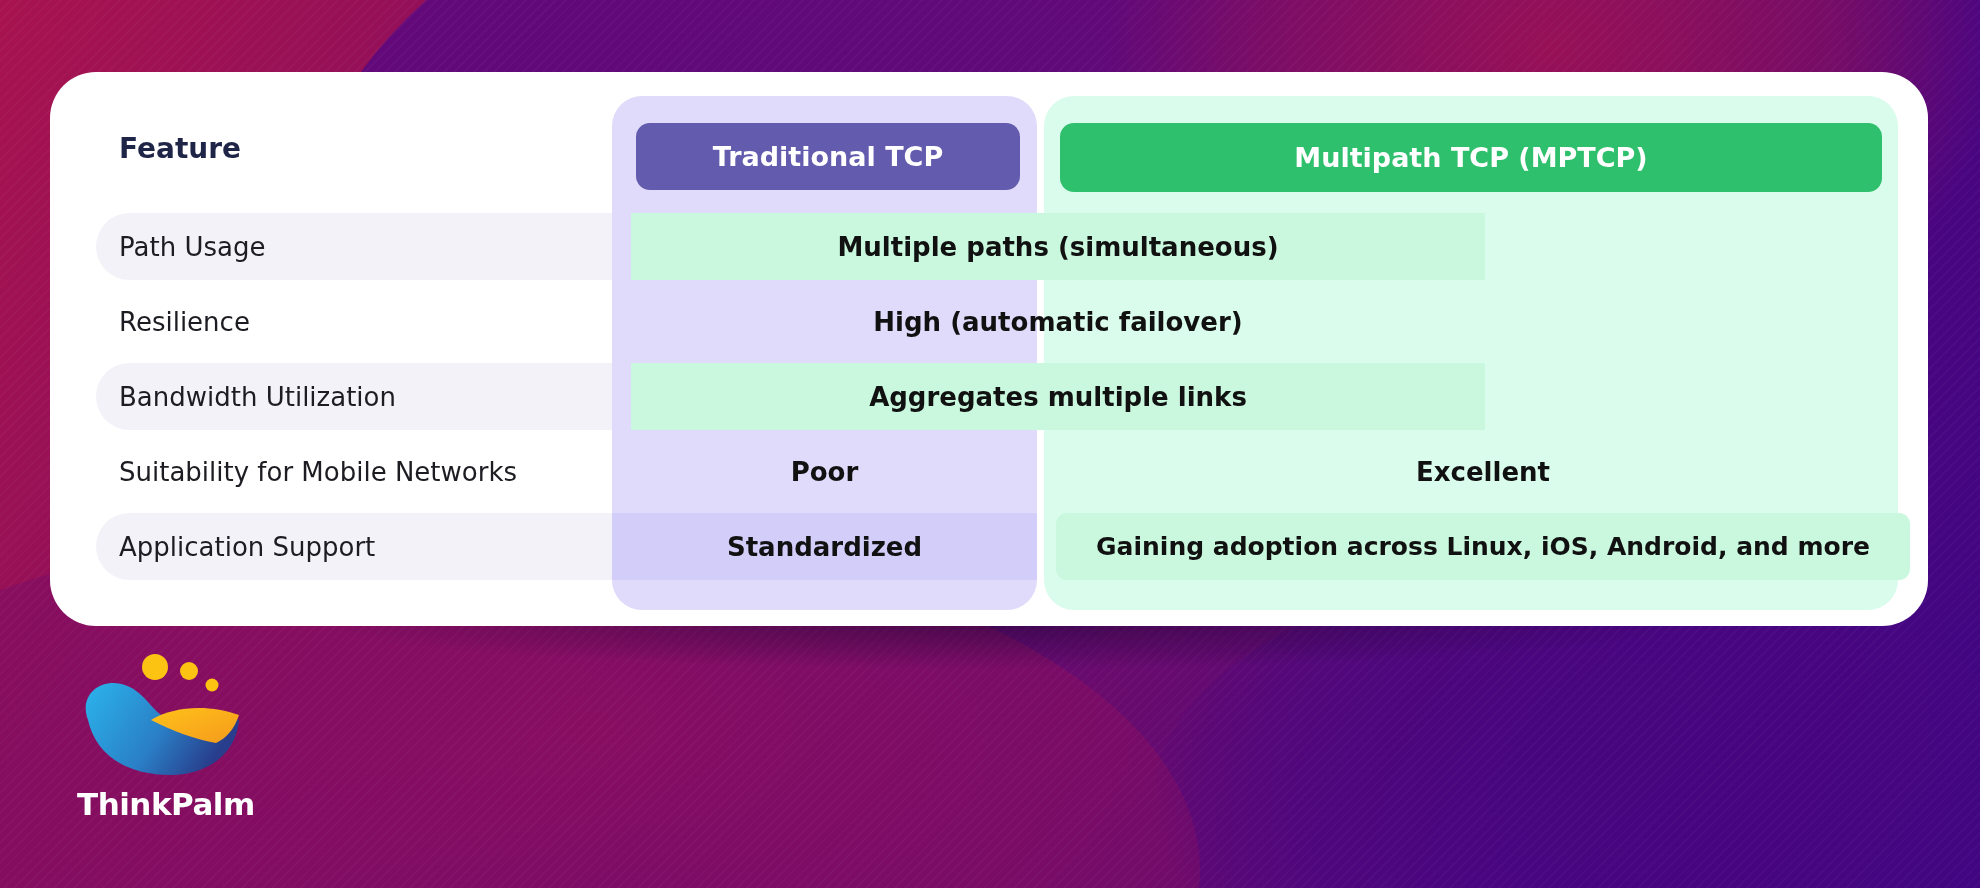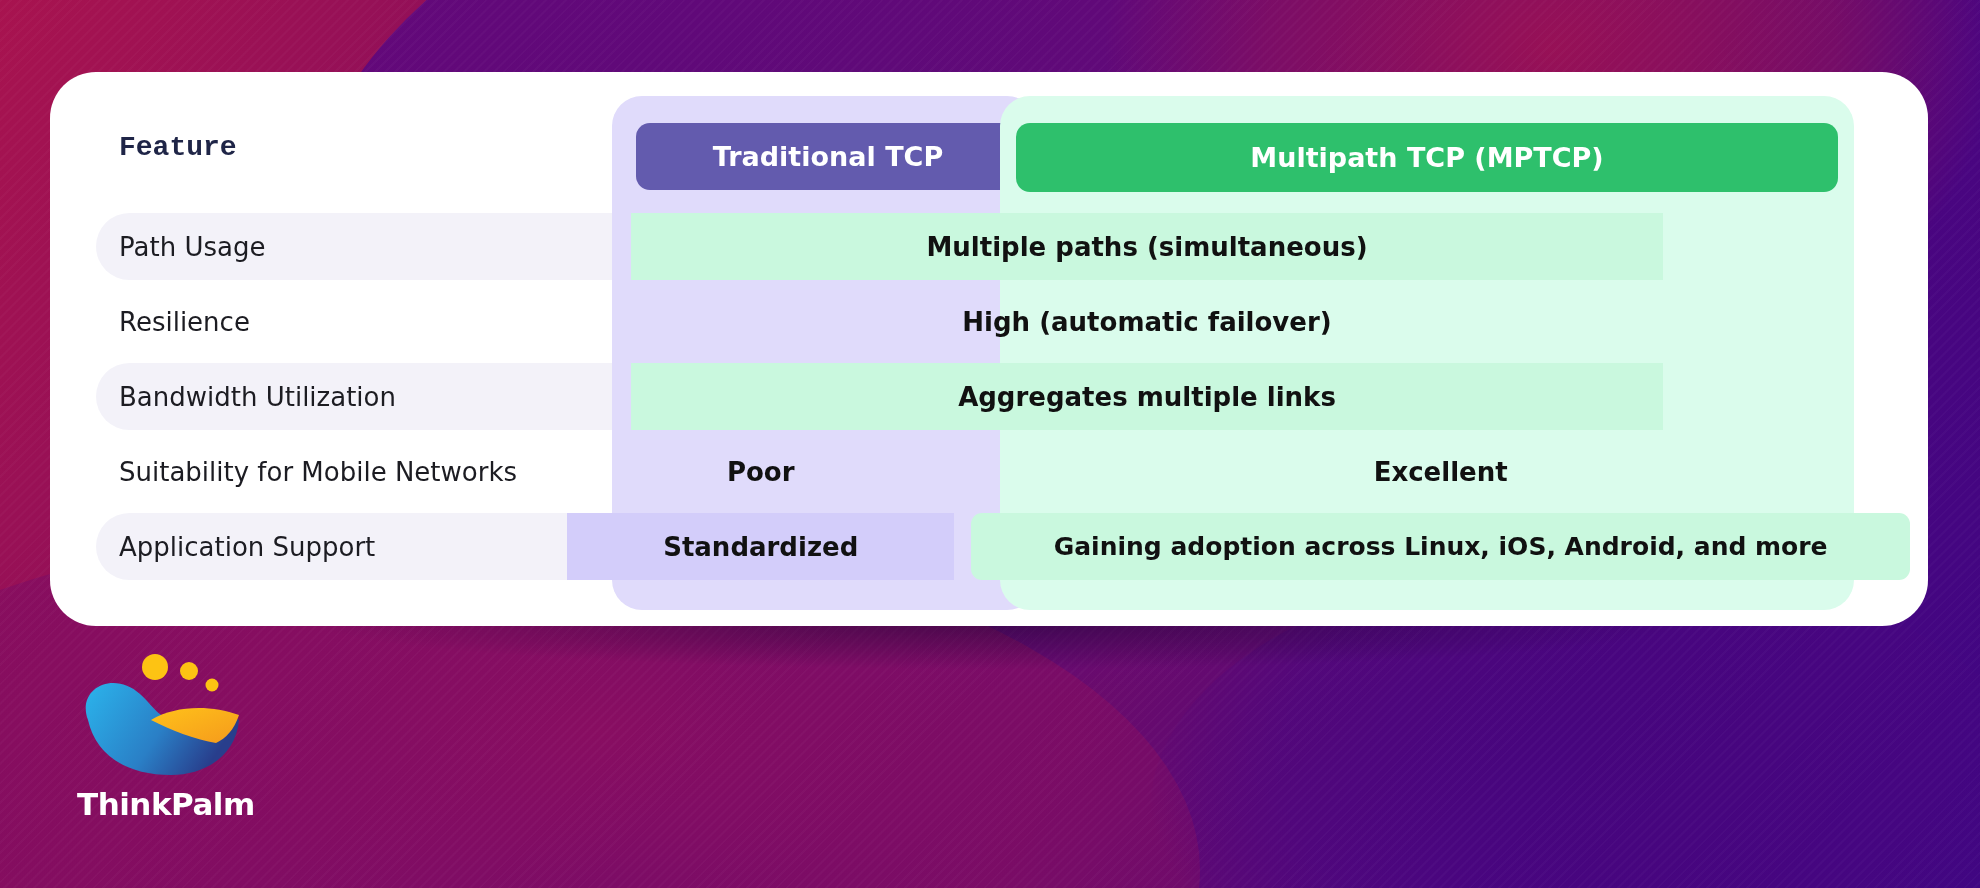--- a/index.html
+++ b/index.html
@@ -39,49 +39,49 @@
     background: radial-gradient(ellipse at 50% 30%, rgba(30,5,50,0.55) 0%, rgba(30,5,50,0) 70%);
   }
   .card {
     position: absolute; left: 50px; top: 72px; width: 1878px; height: 554px;
     background: #ffffff; border-radius: 46px;
   }
   .col-panel {
     position: absolute; top: 24px; height: 514px; border-radius: 30px;
   }
   .col-tcp { left: 562px; width: 425px; background: #e0dbfb; }
-  .col-mptcp { left: 950px; width: 854px; background: #dafcec; }
+  .col-mptcp { left: 994px; width: 854px; background: #dafcec; }
   .col-header {
     position: absolute; top: 27px; height: 67px; border-radius: 14px;
     display: flex; align-items: center; justify-content: center;
     color: #ffffff; font-size: 27px; font-weight: bold;
   }
   .col-tcp .col-header { left: 24px; right: 17px; background: #635bae; top: 27px; height: 67px; }
   .col-mptcp .col-header { left: 16px; right: 16px; background: #2ec06c; top: 27px; height: 69px; }
   .feature-title {
     position: absolute; left: 69px; top: 60px;
-    font-size: 28px; font-weight: bold; color: #1f2547; font-family: Liberation Mono, monospace;
+    font-size: 28px; font-weight: bold; color: #1f2547;
   }
   .row {
     position: absolute; left: 46px; width: 1814px; height: 67px;
     display: flex; align-items: flex-end;
   }
   .row.shaded .feat { background: #f3f2f9; }
   .feat {
     width: 516px; height: 100%; border-radius: 34px 0 0 34px;
     display: flex; align-items: center; padding-left: 23px;
     font-size: 26px; color: #1c1c22;
   }
   .cell {
     height: 100%; display: flex; align-items: center; justify-content: center;
     font-size: 26px; font-weight: bold; color: #111111; white-space: nowrap;
   }
   .cell-tcp { width: 425px; }
   .cell-gap { width: 19px; }
-  .cell-mptcp { width: 1032px; }
+  .cell-mptcp { width: 854px; }
   .row.shaded .cell-tcp { background: #d3cdfa; }
   .row.shaded .cell-mptcp { background: #c9f8de; }
   .cell-mptcp.long { font-size: 25px; border-radius: 11px; }
   .logo {
     position: absolute; left: 66px; top: 650px; width: 180px; height: 180px;
   }
   .logo-text {
     position: absolute; left: 77px; top: 786px;
     font-size: 31px; font-weight: bold; color: #ffffff; letter-spacing: -0.5px;
   }

